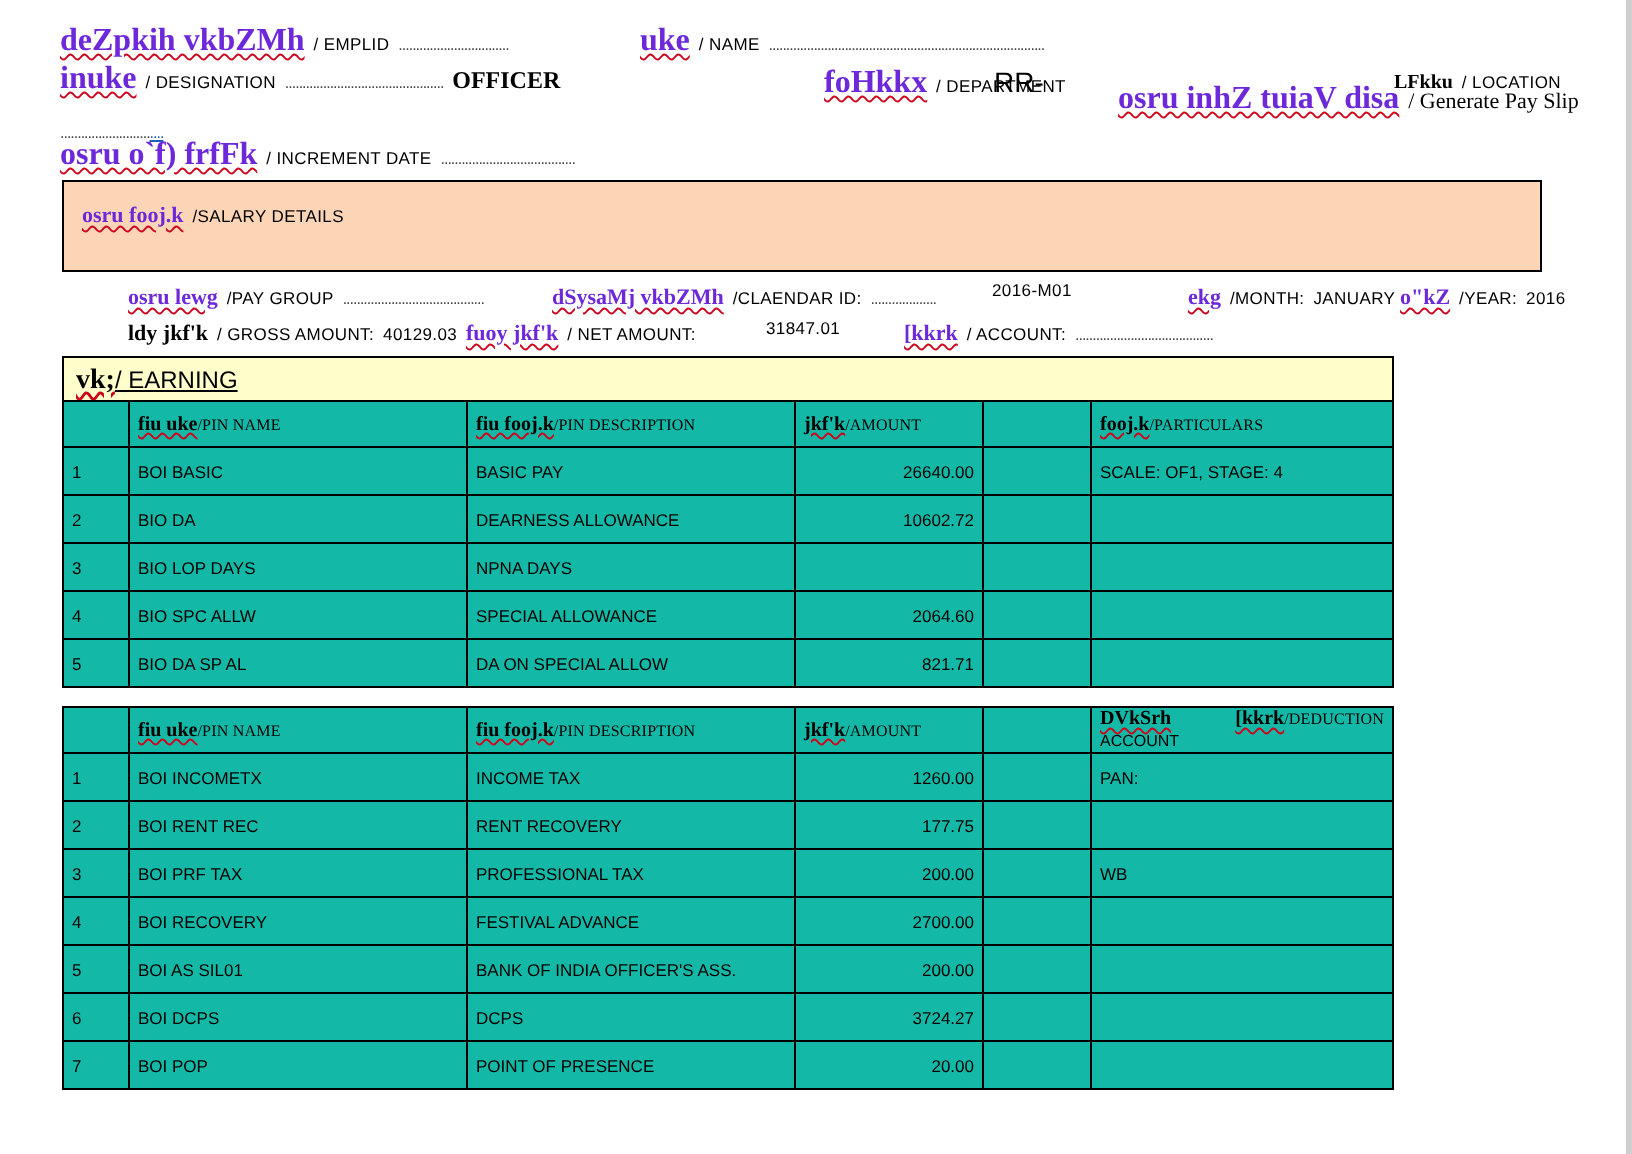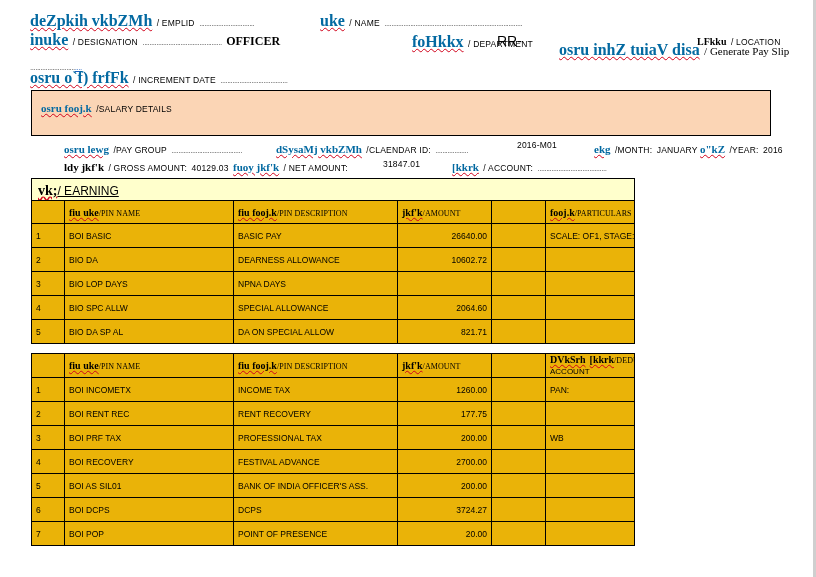--- a/index.html
+++ b/index.html
@@ -13,21 +13,21 @@
     overflow: hidden;
     font-family: "Liberation Sans", sans-serif;
     color: #000000;
     position: relative;
   }
 
   
   .hindi {
     font-family: "Liberation Serif", serif;
     font-weight: bold;
-    color: #0369a1;
+    color: #6d28d9;
     text-decoration: underline;
     text-decoration-color: #d0021b;
     text-decoration-style: wavy;
     text-decoration-thickness: 1px;
   }
   .hindi-plain {
     font-family: "Liberation Serif", serif;
     font-weight: bold;
   }
   .eng {
@@ -89,36 +89,36 @@
   .salary-bar .inner {
     position: absolute;
     left: 9px;
     top: 7px;
     white-space: nowrap;
   }
 
   
   #meta-paygroup { position: absolute; left: 64px;  top: 139px; white-space: nowrap; }
   #meta-calid    { position: absolute; left: 276px; top: 139px; white-space: nowrap; }
-  #meta-calval   { position: absolute; left: 517px; top: 140px; white-space: nowrap; text-align: center; }
+  #meta-calval   { position: absolute; left: 496px; top: 140px; white-space: nowrap; text-align: center; }
   #meta-month    { position: absolute; left: 594px; top: 139px; white-space: nowrap; }
   #meta-year     { position: absolute; left: 700px; top: 139px; white-space: nowrap; }
   #meta-gross    { position: absolute; left: 64px;  top: 157px; white-space: nowrap; }
   #meta-net      { position: absolute; left: 233px; top: 157px; white-space: nowrap; }
   #meta-netval   { position: absolute; left: 383px; top: 159px; white-space: nowrap; }
   #meta-account  { position: absolute; left: 452px; top: 157px; white-space: nowrap; }
 
   
   .section {
     position: absolute;
     left: 31px;
-    width: 604px;
+    width: 666px;
     border: 1.2px solid #000;
     box-sizing: border-box;
-    background: #eab308;
+    background: #14b8a6;
   }
   #earning-section   { top: 178px; }
   #deduction-section { top: 353px; }
 
   .section-title {
     background: #ffffcc;
     height: 22px;
     border-bottom: 1.2px solid #000;
     padding-left: 6px;
     box-sizing: border-box;

